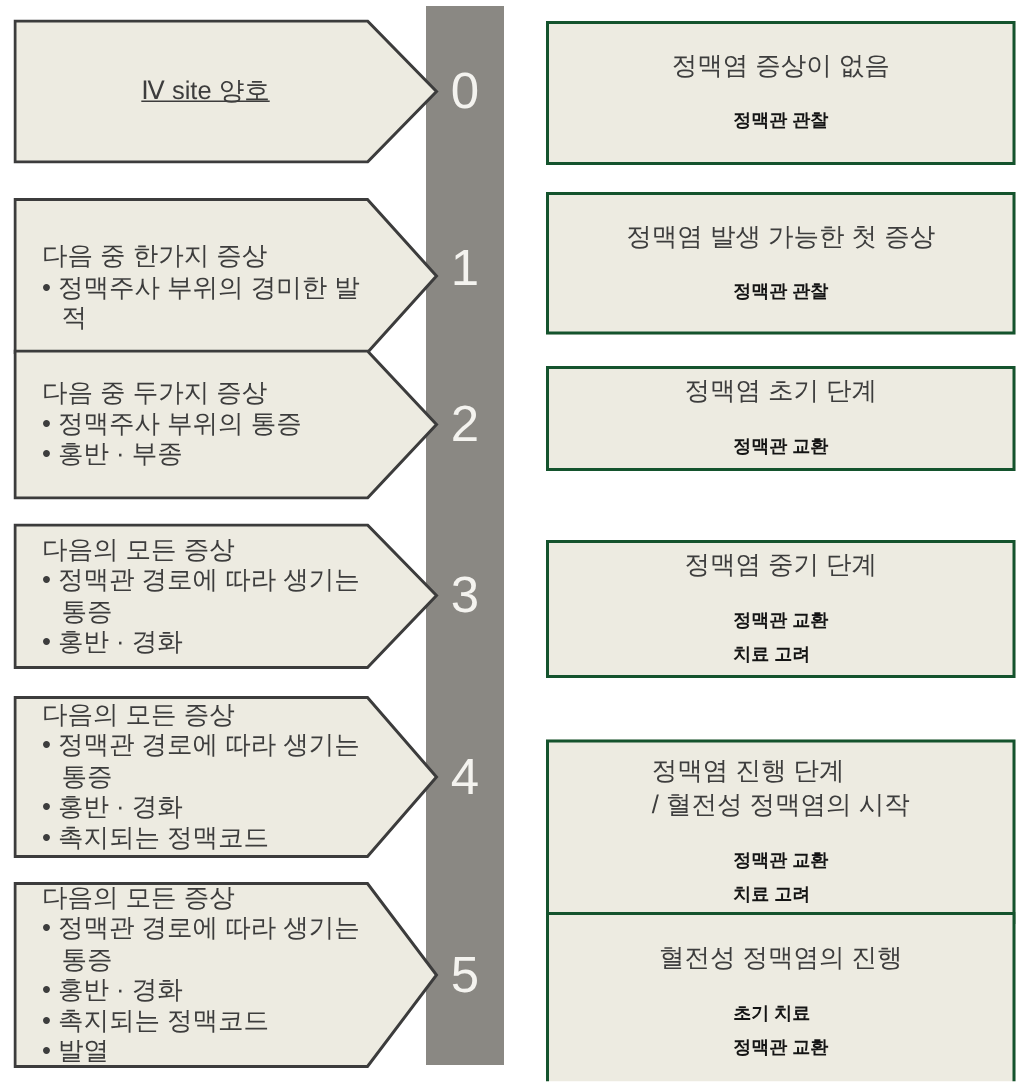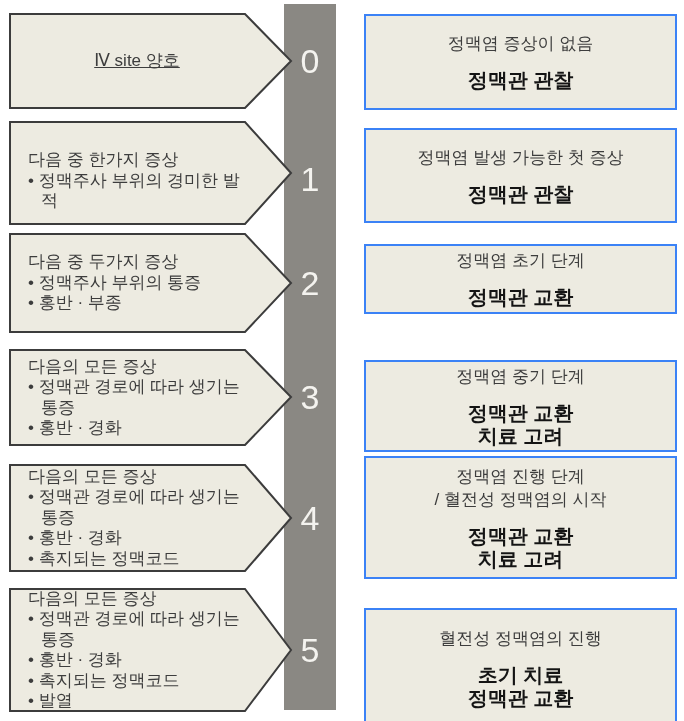--- a/index.html
+++ b/index.html
@@ -25,26 +25,26 @@
     position:absolute; left:19px; top:0; bottom:0; width:218px;
     display:flex; flex-direction:column; justify-content:center;
     font-size:17px; line-height:20.5px; color:#3d3d3d; z-index:2;
   }
   .ltext.center { align-items:center;text-decoration:underline; }
   .line.bullet { padding-left:13px; text-indent:-13px; }
   .line.cont   { padding-left:13px; }
   
   .rbox {
     position:absolute; left:364px; width:313px; box-sizing:border-box;
-    border:2px solid #3b82f6; background:#edebe1;
+    border:2px solid #14532d; background:#edebe1;
     display:flex; flex-direction:column; justify-content:center; align-items:center;
-    gap:14px; text-align:center;
+    gap:14px; 
   }
   .rdesc { font-size:17px; line-height:23px; color:#3d3d3d; }
-  .raction { font-size:20px; line-height:23px; font-weight:700; color:#141414; }
+  .raction { font-size:12px; line-height:23px; font-weight:700; color:#141414; }
 </style>
 </head>
 <body>
 
 <div class="stage">
 
   <div class="scale-bar"></div>
 
   <div class="num" style="top:41px">0</div>
   <div class="num" style="top:159px">1</div>
@@ -55,21 +55,21 @@
 
   <div class="lbox" style="top:13px;height:96px">
     <svg width="284" height="96" viewBox="0 0 284 96">
       <polygon points="1,1 236,1 282,48 236,95 1,95"></polygon>
     </svg>
     <div class="ltext center">
       <div class="line title">Ⅳ site 양호</div>
     </div>
   </div>
 
-  <div class="lbox" style="top:121px;height:120px">
+  <div class="lbox" style="top:132px;height:120px">
     <svg width="284" height="104" viewBox="0 0 284 104">
       <polygon points="1,1 236,1 282,52 236,103 1,103"></polygon>
     </svg>
     <div class="ltext">
       <div class="line title">다음 중 한가지 증상</div>
       <div class="line bullet">• 정맥주사 부위의 경미한 발적</div>
     </div>
   </div>
 
   <div class="lbox" style="top:233px;height:100px">
@@ -152,21 +152,21 @@
   <div class="rbox" style="top:360px;height:92px">
     <div class="rdesc">
       <div>정맥염 중기 단계</div>
     </div>
     <div class="raction">
       <div>정맥관 교환</div>
       <div>치료 고려</div>
     </div>
   </div>
 
-  <div class="rbox" style="top:456px;height:123px">
+  <div class="rbox" style="top:493px;height:123px">
     <div class="rdesc">
       <div>정맥염 진행 단계</div>
       <div>/ 혈전성 정맥염의 시작</div>
     </div>
     <div class="raction">
       <div>정맥관 교환</div>
       <div>치료 고려</div>
     </div>
   </div>
 

